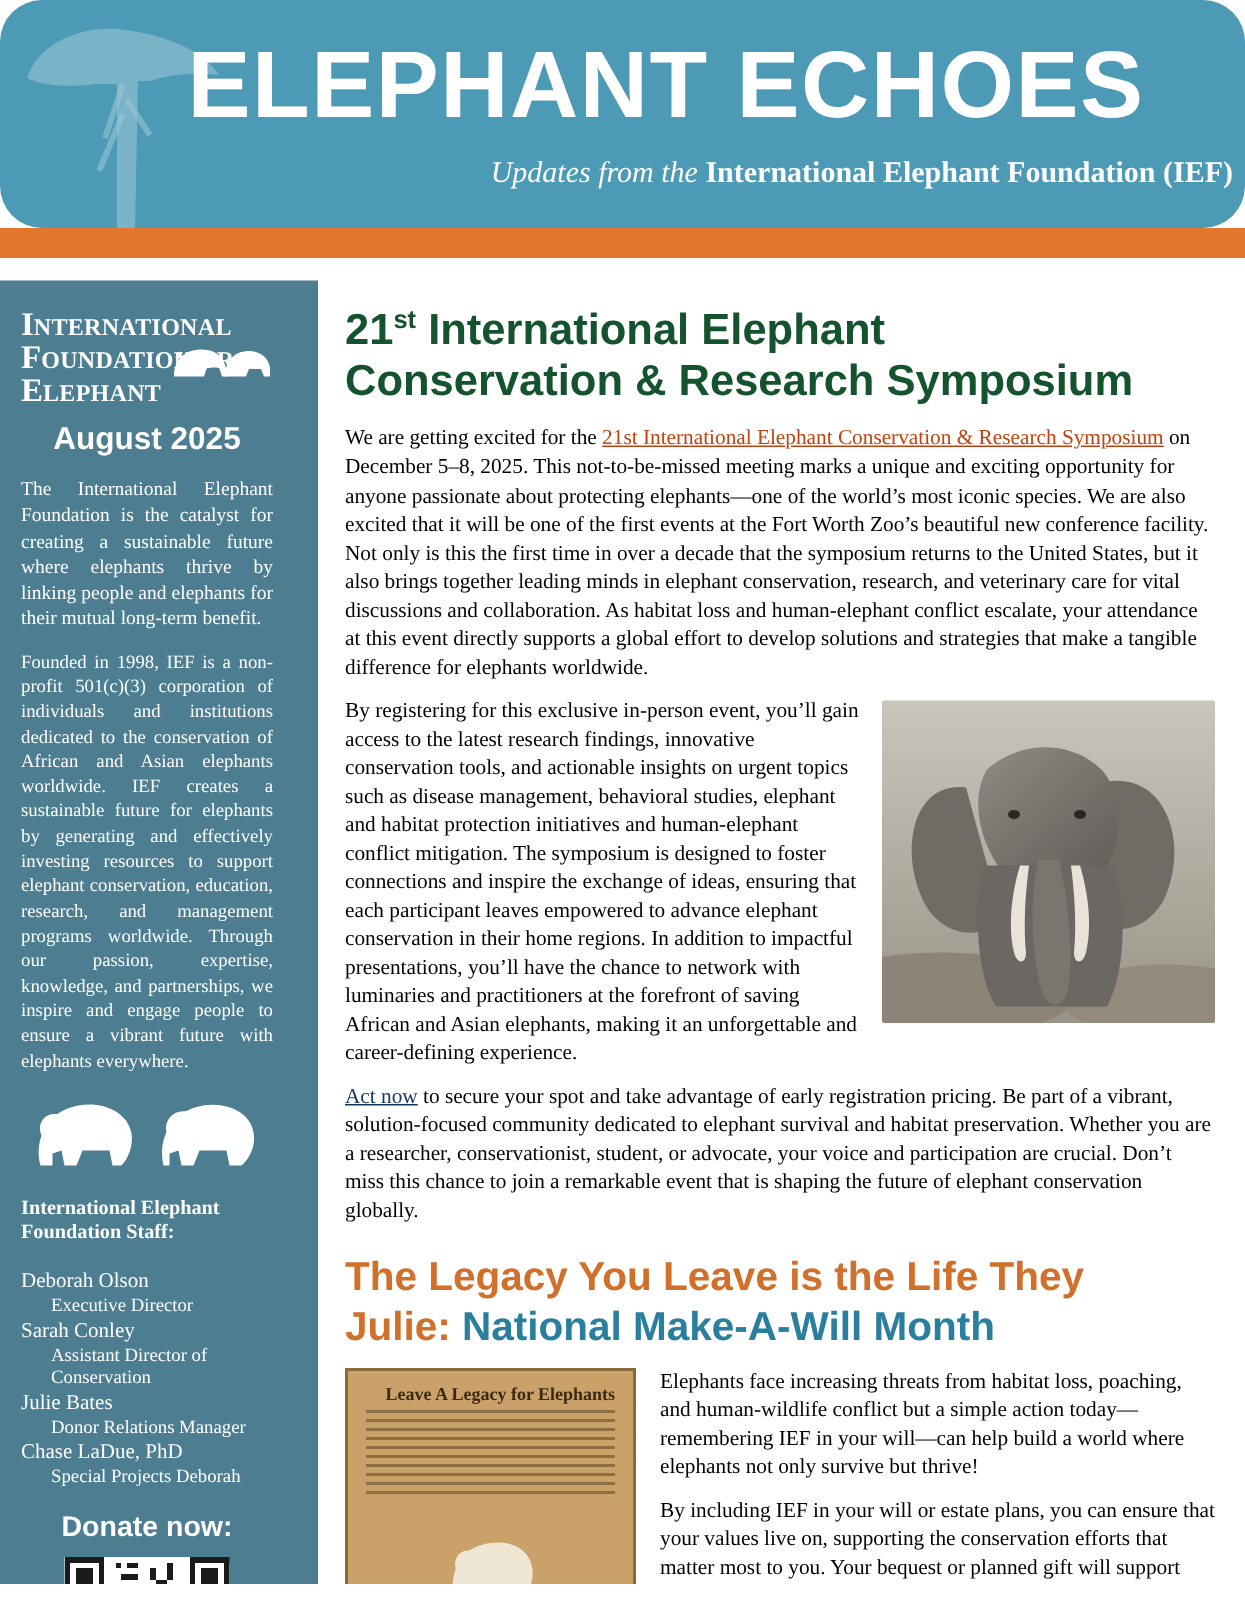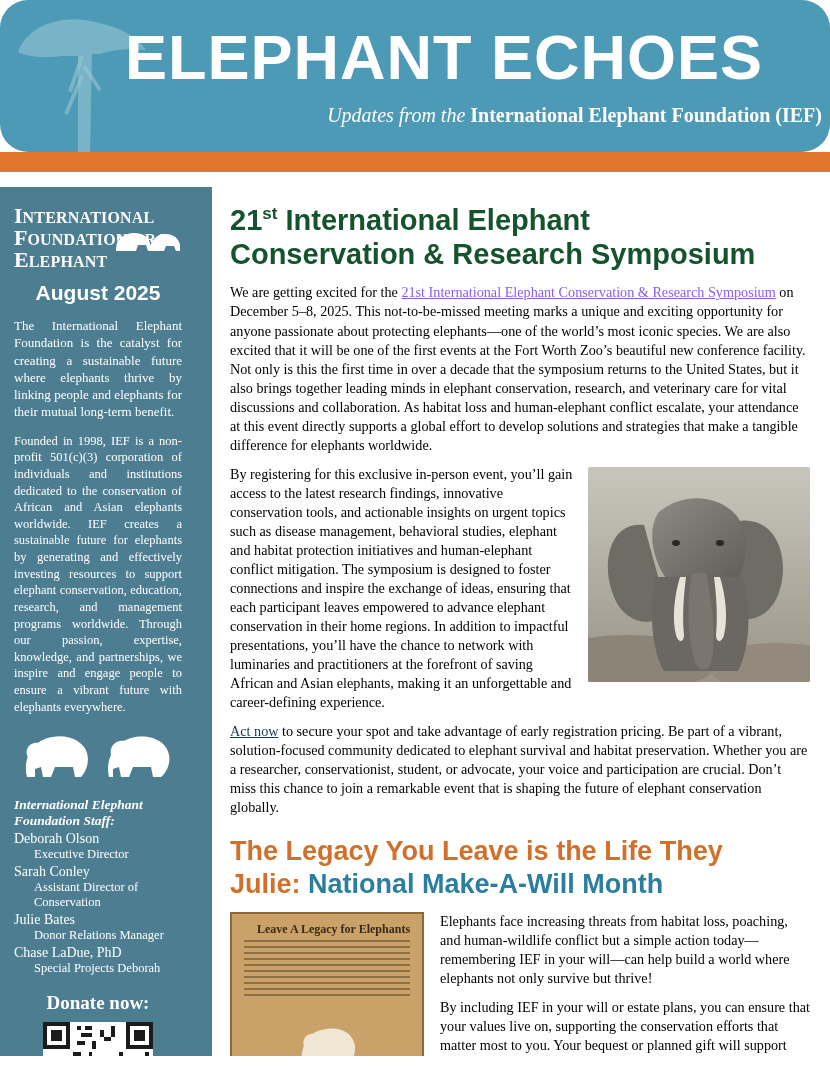--- a/index.html
+++ b/index.html
@@ -106,31 +106,30 @@
   }
   .side-para.intro { font-size: 13px; }
 
   .ele-pair {
     display: flex;
     justify-content: space-around;
     align-items: flex-end;
     margin: 14px 4px 16px 4px;
   }
   .staff-head {
-    font-style: italic;
     font-weight: bold;
     font-size: 13.5px;
-    margin-bottom: 2px;
+    margin-bottom: 18px;
   }
   .staff-name { font-size: 14px; margin-top: 2px; }
   .staff-role { font-size: 12.5px; margin-left: 20px; }
 
   .donate-head {
     text-align: center;
-    font-family: Liberation Serif, serif;
+    font-family: Liberation Sans, sans-serif;
     font-weight: bold;
     font-size: 19px;
     margin: 16px 0 8px 0;
   }
   .qr {
     width: 110px; height: 110px;
     margin: 0 auto;
     background: #ffffff;
     display: block;
   }
@@ -155,21 +154,21 @@
   }
   h2.headline2 .teal { color: #2b7f9e; }
 
   p.body {
     font-size: 14.2px;
     line-height: 1.34;
     margin: 0 0 10px 0;
     text-align: left;
   }
   a.inline {
-    color: #8b5cf6;
+    color: #c2410c;
     text-decoration: underline;
   }
   a.inline.dark { color: #14365a; }
 
   .photo-elephant {
     float: right;
     width: 222px;
     height: 215px;
     margin: 2px 0 6px 14px;
     border-radius: 2px;

